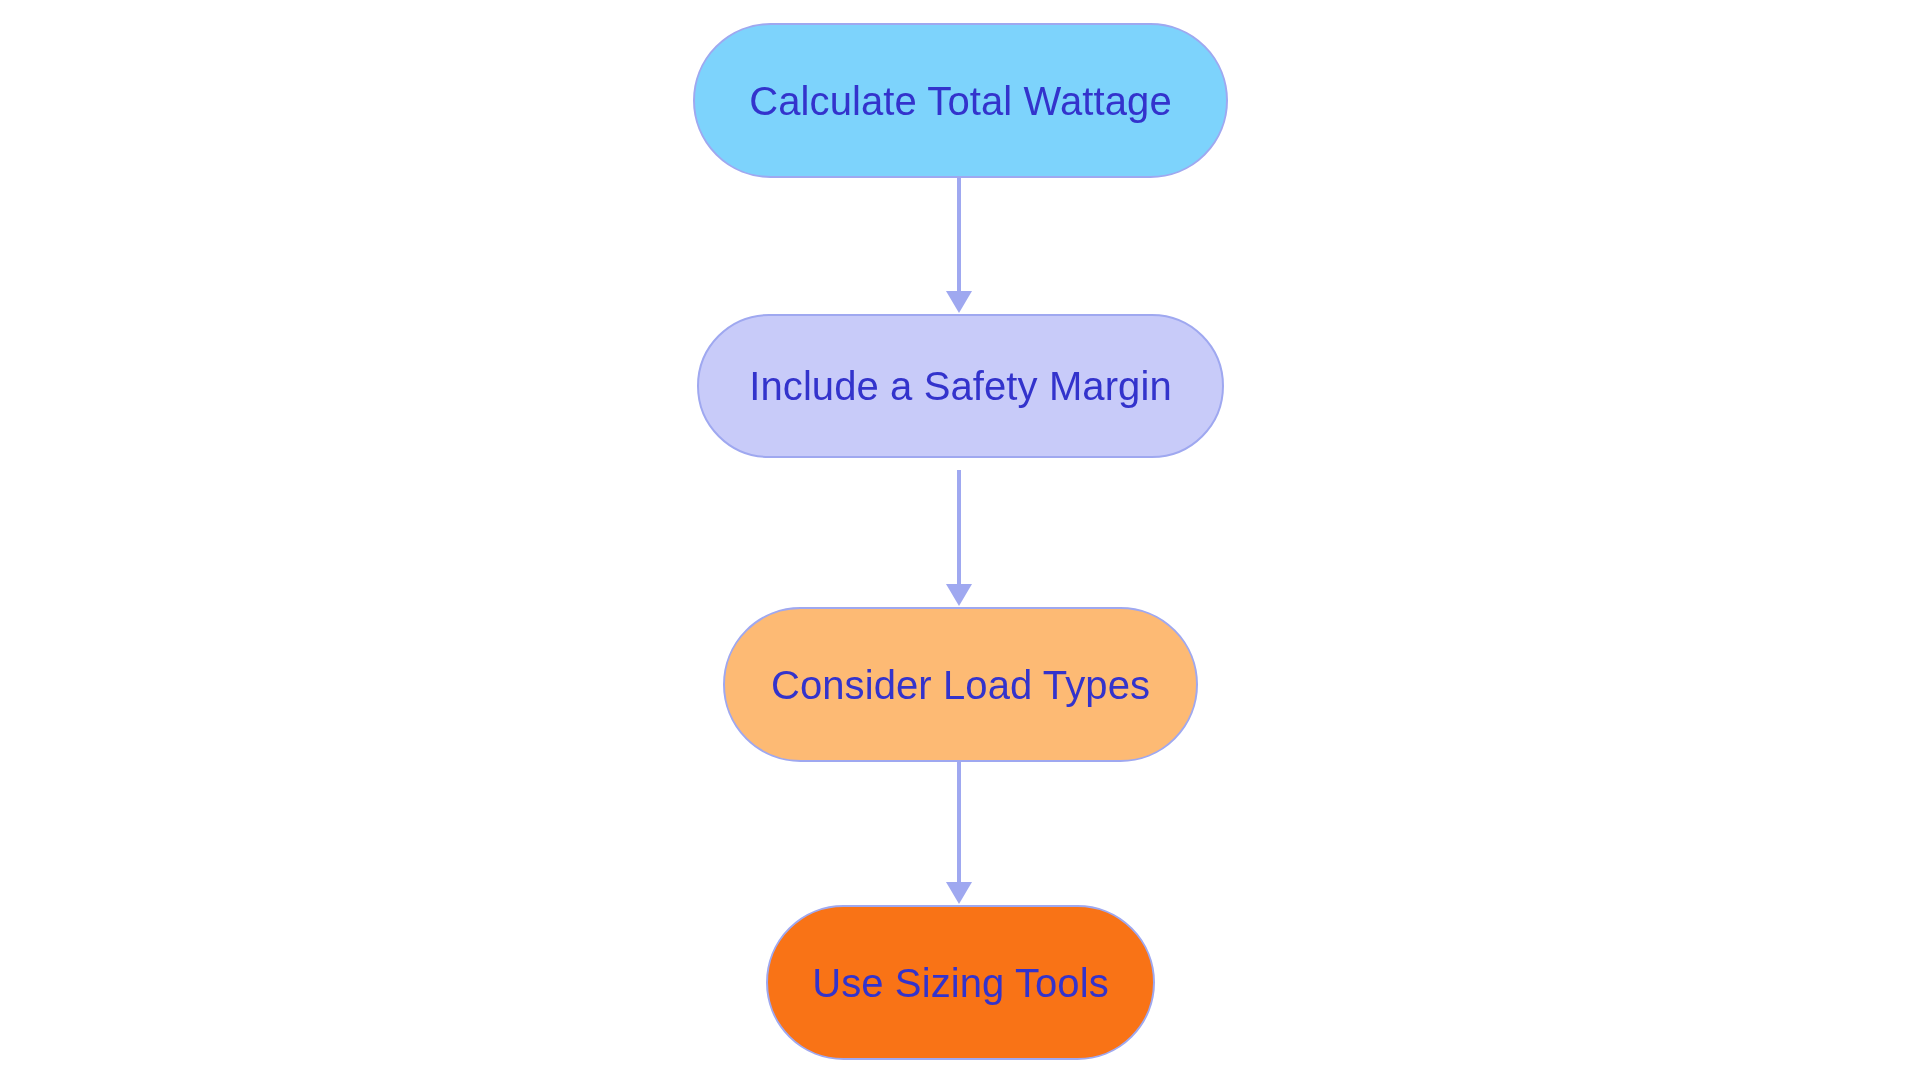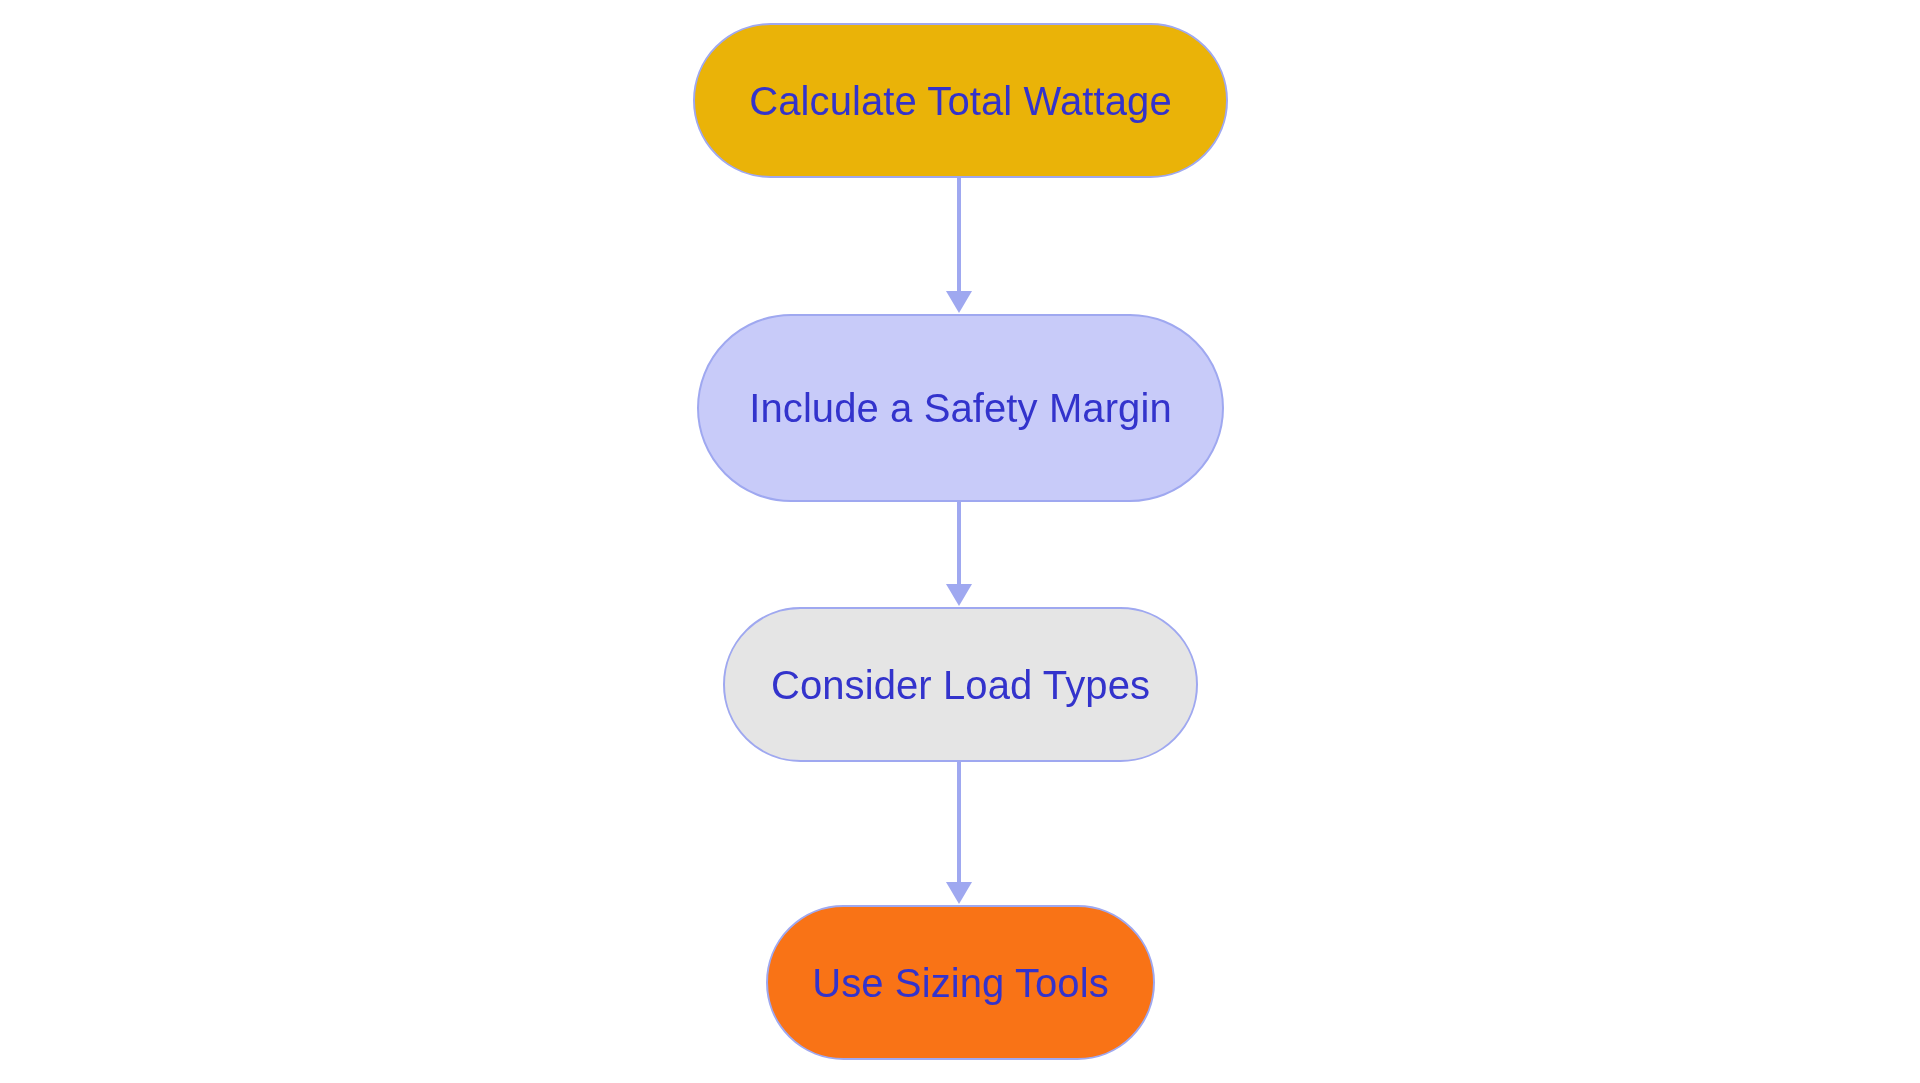--- a/index.html
+++ b/index.html
@@ -58,29 +58,29 @@
     <g id="edges-group">
         <line x1="959" y1="178" x2="959" y2="292" stroke="#9fa8f0" stroke-width="4"></line>
         <polygon points="946,291 972,291 959,313" fill="#9fa8f0"></polygon>
         <line x1="959" y1="470" x2="959" y2="585" stroke="#9fa8f0" stroke-width="4"></line>
         <polygon points="946,584 972,584 959,606" fill="#9fa8f0"></polygon>
         <line x1="959" y1="762" x2="959" y2="883" stroke="#9fa8f0" stroke-width="4"></line>
         <polygon points="946,882 972,882 959,904" fill="#9fa8f0"></polygon>
       </g>
   </svg>
 
-  <div class="node" style="left: 693px; top: 23px; width: 535px; height: 155px; background: #eab308; border-color: rgb(159, 168, 240); justify-content: center;">
+  <div class="node" style="left: 693px; top: 23px; width: 535px; height: 155px; background: #7dd3fc; border-color: rgb(159, 168, 240); justify-content: center;">
     <span class="node-label" style="color: rgb(51, 51, 204); font-size: 40px;">Calculate Total Wattage</span>
   </div>
 
-  <div class="node" style="left: 697px; top: 314px; width: 527px; height: 188px; background: rgb(200, 203, 249); border-color: rgb(159, 168, 240);">
+  <div class="node" style="left: 697px; top: 314px; width: 527px; height: 144px; background: rgb(200, 203, 249); border-color: rgb(159, 168, 240);">
     <span class="node-label" style="color: rgb(51, 51, 204); font-size: 40px;">Include a Safety Margin</span>
   </div>
 
-  <div class="node" style="left: 723px; top: 607px; width: 475px; height: 155px; background: #e5e5e5; border-color: rgb(159, 168, 240);">
+  <div class="node" style="left: 723px; top: 607px; width: 475px; height: 155px; background: #fdba74; border-color: rgb(159, 168, 240);">
     <span class="node-label" style="color: rgb(51, 51, 204); font-size: 40px;">Consider Load Types</span>
   </div>
 
   <div class="node" style="left: 766px; top: 905px; width: 389px; height: 155px; background: #f97316; border-color: rgb(159, 168, 240);">
     <span class="node-label" style="color: rgb(51, 51, 204); font-size: 40px;">Use Sizing Tools</span>
   </div>
 
 </div>
 
 </body></html>

